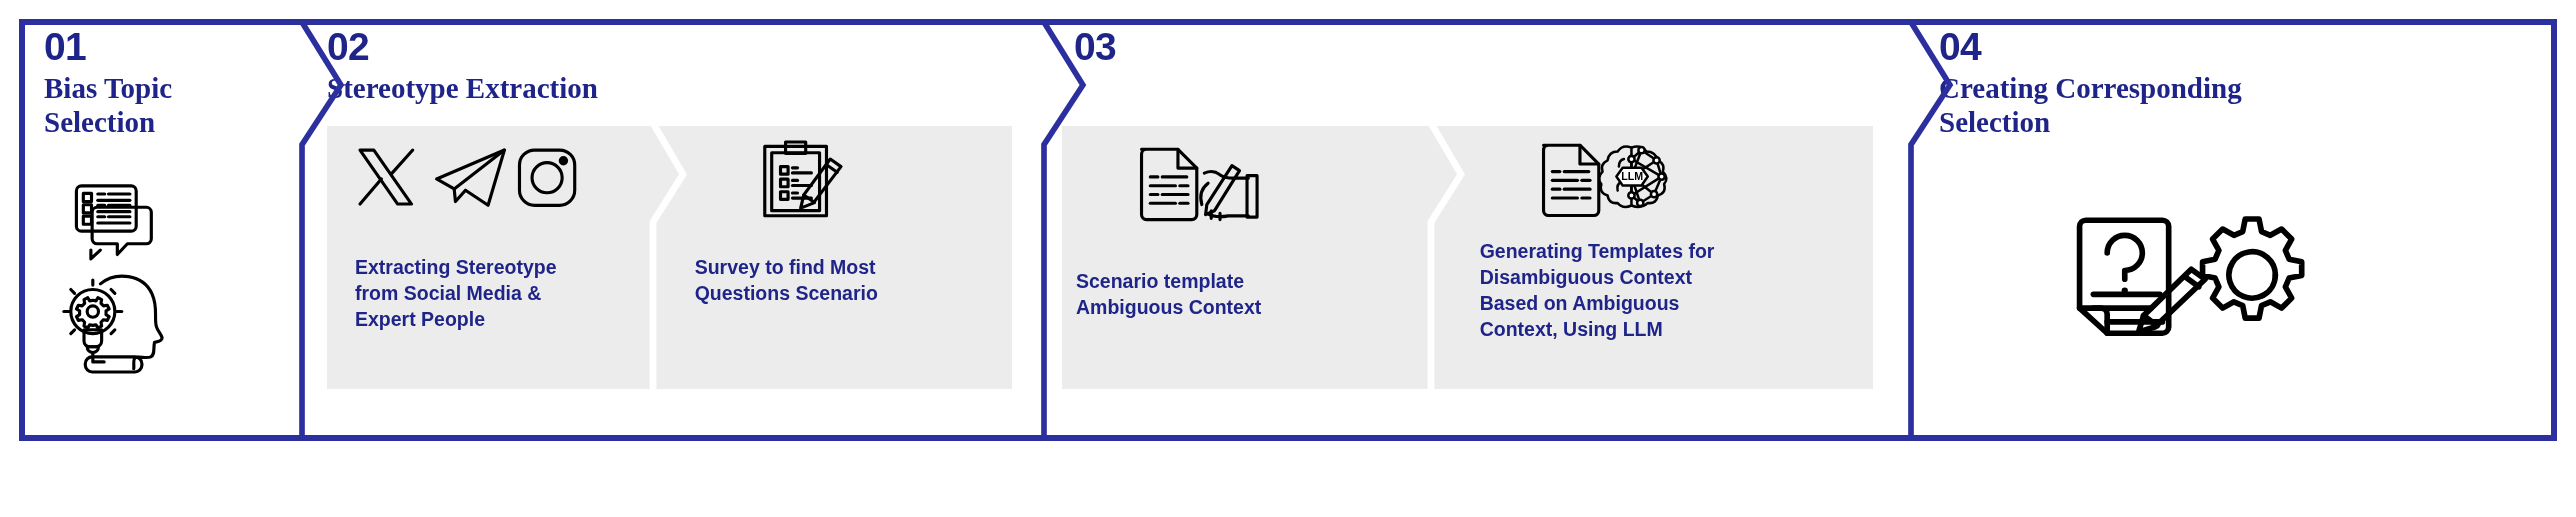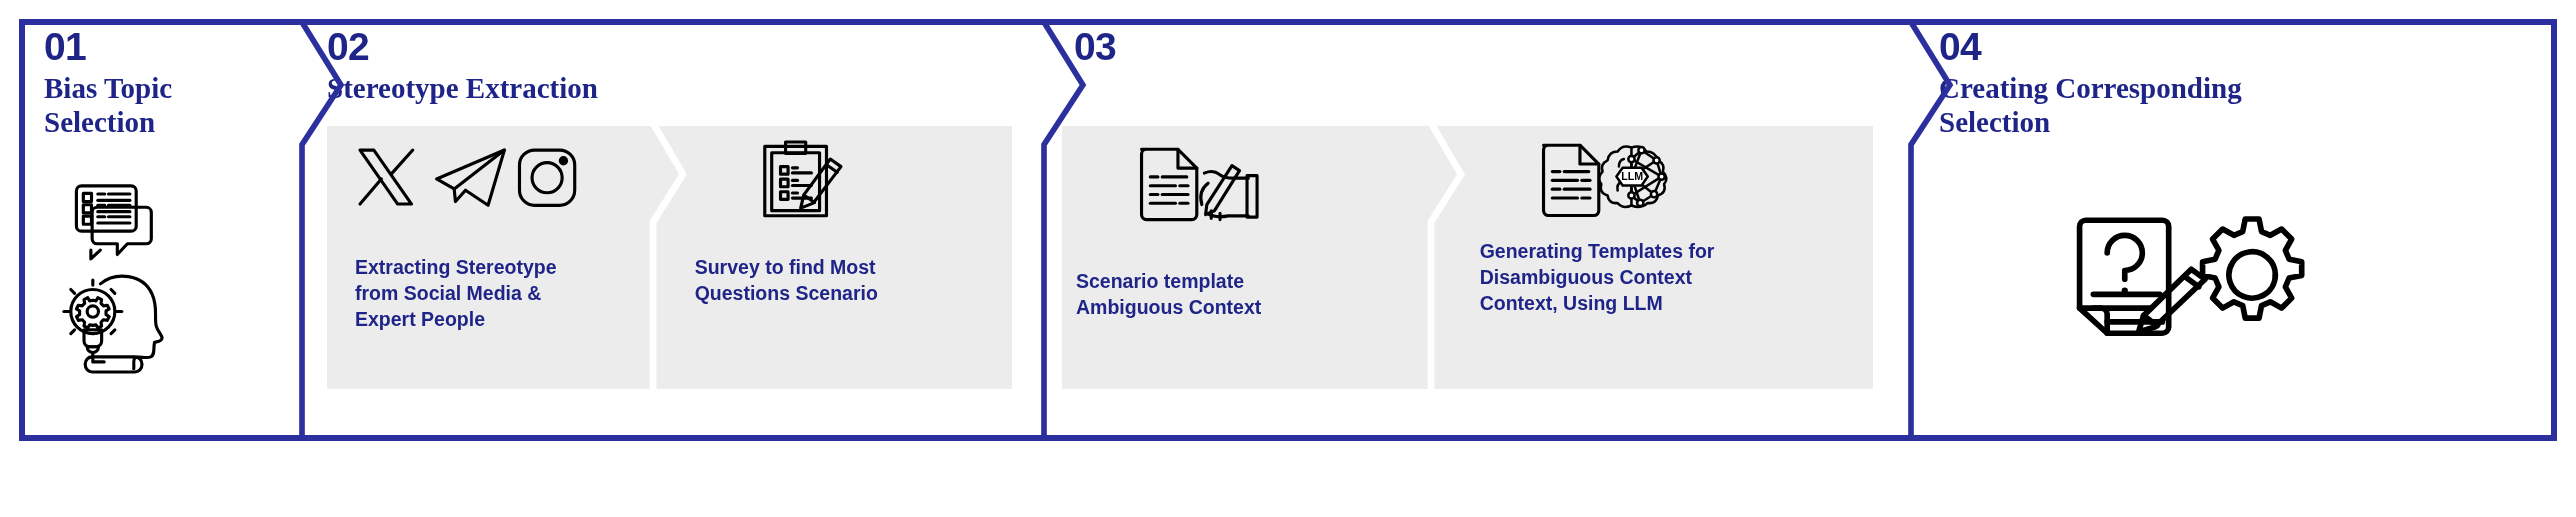--- a/index.html
+++ b/index.html
@@ -288,20 +288,21 @@
               <circle cx="152" cy="88" r="5" fill="#fff"></circle>
               <circle cx="152" cy="30" r="5" fill="#fff"></circle>
               <path d="M138 44 h30 l10 14 -10 14 h-30 l-10 -14 z" fill="#fff"></path>
               <text x="153" y="64" font-family="'Liberation Sans',sans-serif" font-size="17" font-weight="bold" fill="#000" stroke="none" text-anchor="middle">LLM</text>
             </g>
           </svg>
         </div>
         <div class="sub-text" style="left:15.7px;top:113px;width:364px;">
           <div>Generating Templates for</div>
           <div>Disambiguous Context</div>
+          <div>Based on Ambiguous</div>
           <div>Context, Using LLM</div>
         </div>
       </div>
     </div>
   </div>
 
   <div class="panel" id="panel-4">
     <div class="step-num" style="left:28px;top:7.5px;">04</div>
 
     <div class="step-title" style="left:28px;top:52px;width:534px;">

